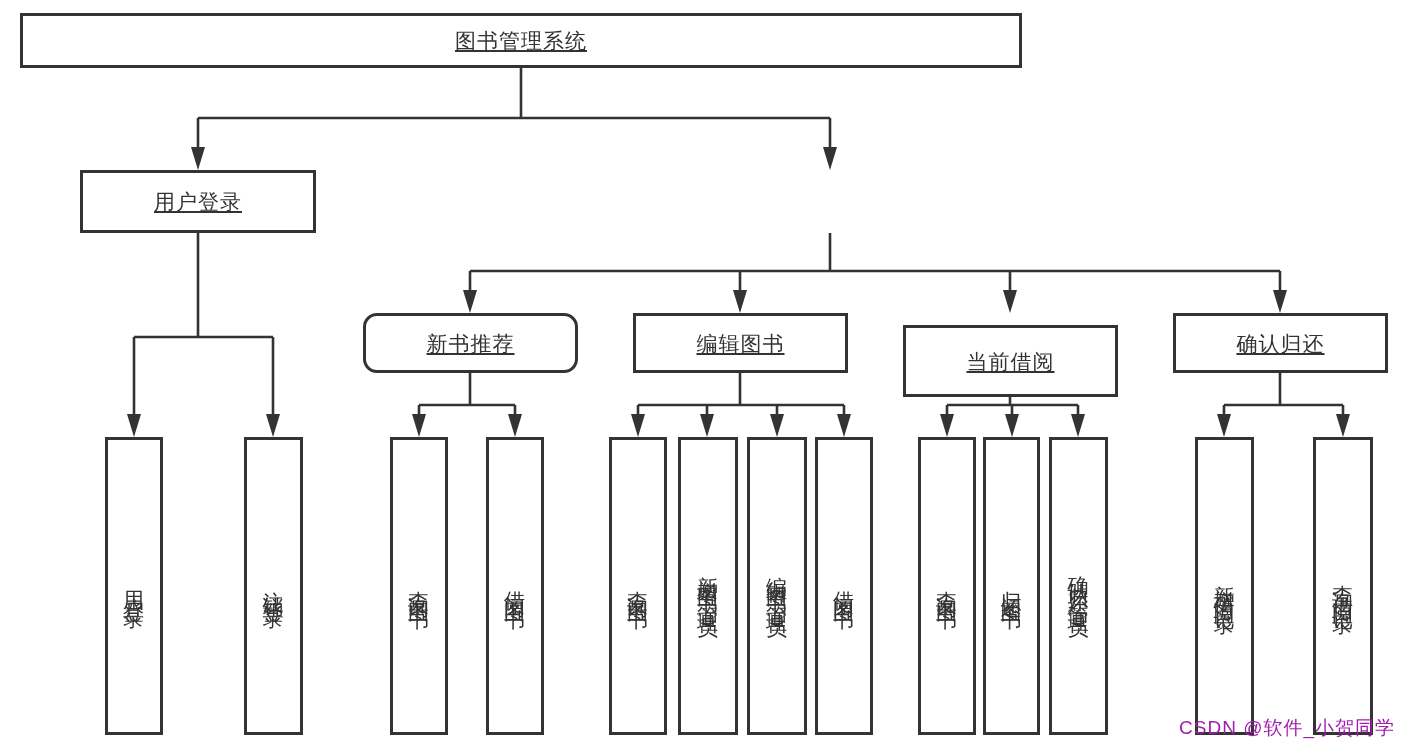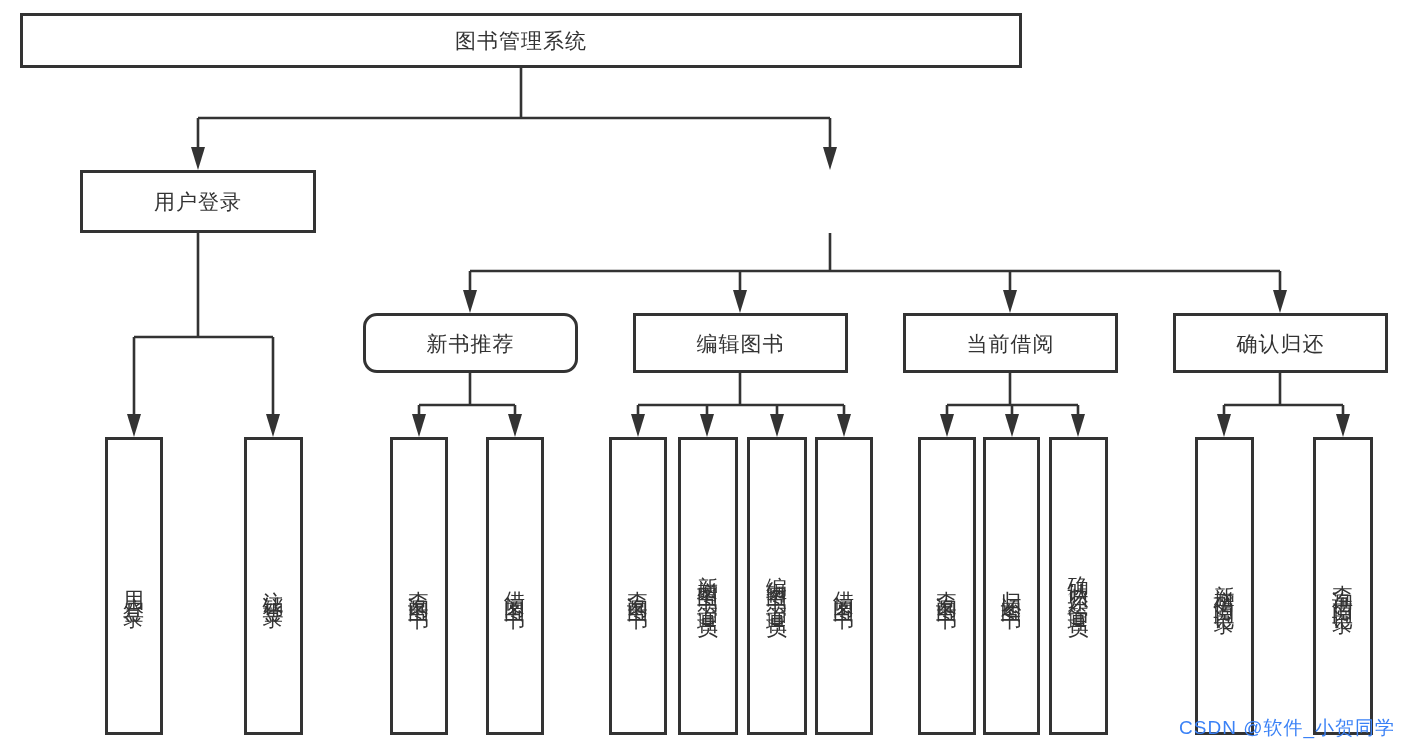--- a/index.html
+++ b/index.html
@@ -27,34 +27,34 @@
     border: 3px solid #333333;
     background: #ffffff;
     color: #333333;
     display: flex;
     align-items: center;
     justify-content: center;
     font-size: 21px;
     line-height: 1;
     white-space: nowrap;
   }
-  .hbox { letter-spacing: 1px; }
+  .hbox { letter-spacing: 1px; text-decoration: underline; }
   .vbox {
     writing-mode: vertical-rl;
     text-orientation: mixed;
     letter-spacing: 6px;
     font-size: 21px;
     white-space: normal;
   }
   .watermark {
     position: absolute;
     right: 10px;
     bottom: 6px;
     font-size: 19px;
-    color: #3b82f6;
+    color: #a21caf;
     letter-spacing: 1px;
     z-index: 5;
   }
 </style>
 </head>
 <body>
 
 <div id="canvas">
 
   <svg id="wires" viewBox="0 0 1405 747" xmlns="http://www.w3.org/2000/svg">
@@ -85,21 +85,21 @@
       <polygon points="1217,414 1231,414 1224,437" fill="#333333"></polygon>
       <polygon points="1336,414 1350,414 1343,437" fill="#333333"></polygon>
     </svg>
 
   <div class="box hbox" style="left:20px; top:13px; width:1002px; height:55px;">图书管理系统</div>
 
   <div class="box hbox" style="left:80px; top:170px; width:236px; height:63px;">用户登录</div>
 
   <div class="box hbox" style="left:363px; top:313px; width:215px; height:60px;border-radius:14px;">新书推荐</div>
   <div class="box hbox" style="left:633px; top:313px; width:215px; height:60px;">编辑图书</div>
-  <div class="box hbox" style="left:903px; top:313px; width:215px; height:60px;">当前借阅</div>
+  <div class="box hbox" style="left:903px; top:325px; width:215px; height:72px;">当前借阅</div>
   <div class="box hbox" style="left:1173px; top:313px; width:215px; height:60px;">确认归还</div>
 
   <div class="box vbox" style="left:105px; top:437px; width:58px; height:298px;">用户登录</div>
   <div class="box vbox" style="left:244px; top:437px; width:59px; height:298px;">注销登录</div>
 
   <div class="box vbox" style="left:390px; top:437px; width:58px; height:298px;">查询图书</div>
   <div class="box vbox" style="left:486px; top:437px; width:58px; height:298px;">借阅图书</div>
 
   <div class="box vbox" style="left:609px; top:437px; width:58px; height:298px;">查询图书</div>
   <div class="box vbox" style="left:678px; top:437px; width:60px; height:298px;">新增图书（管理员）</div>

